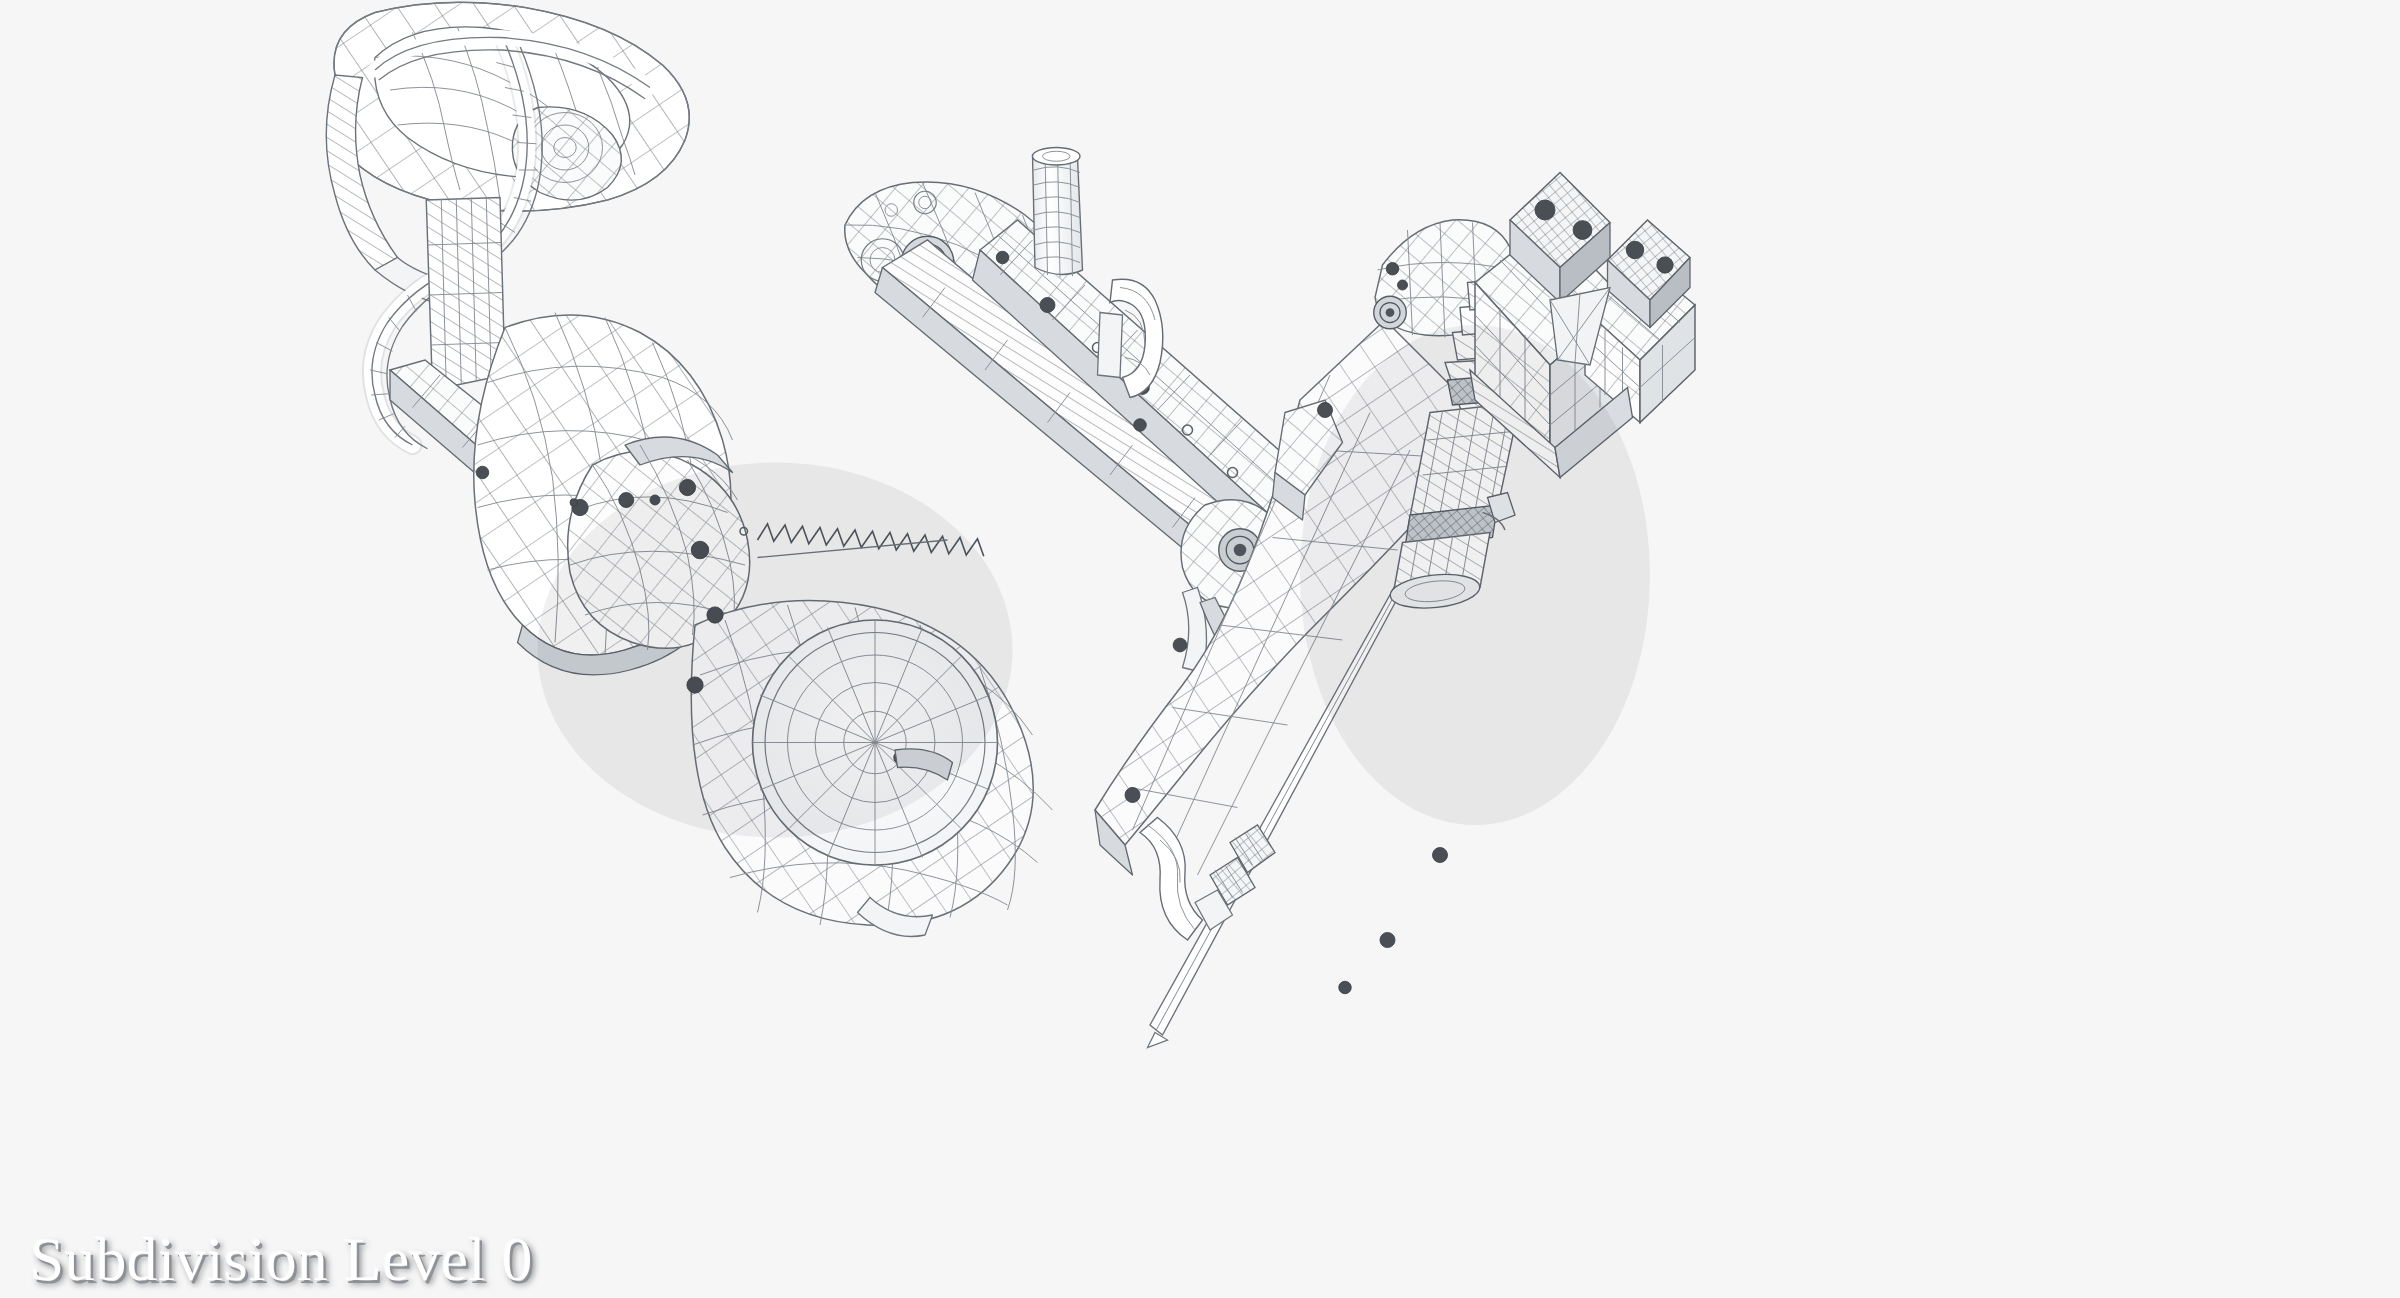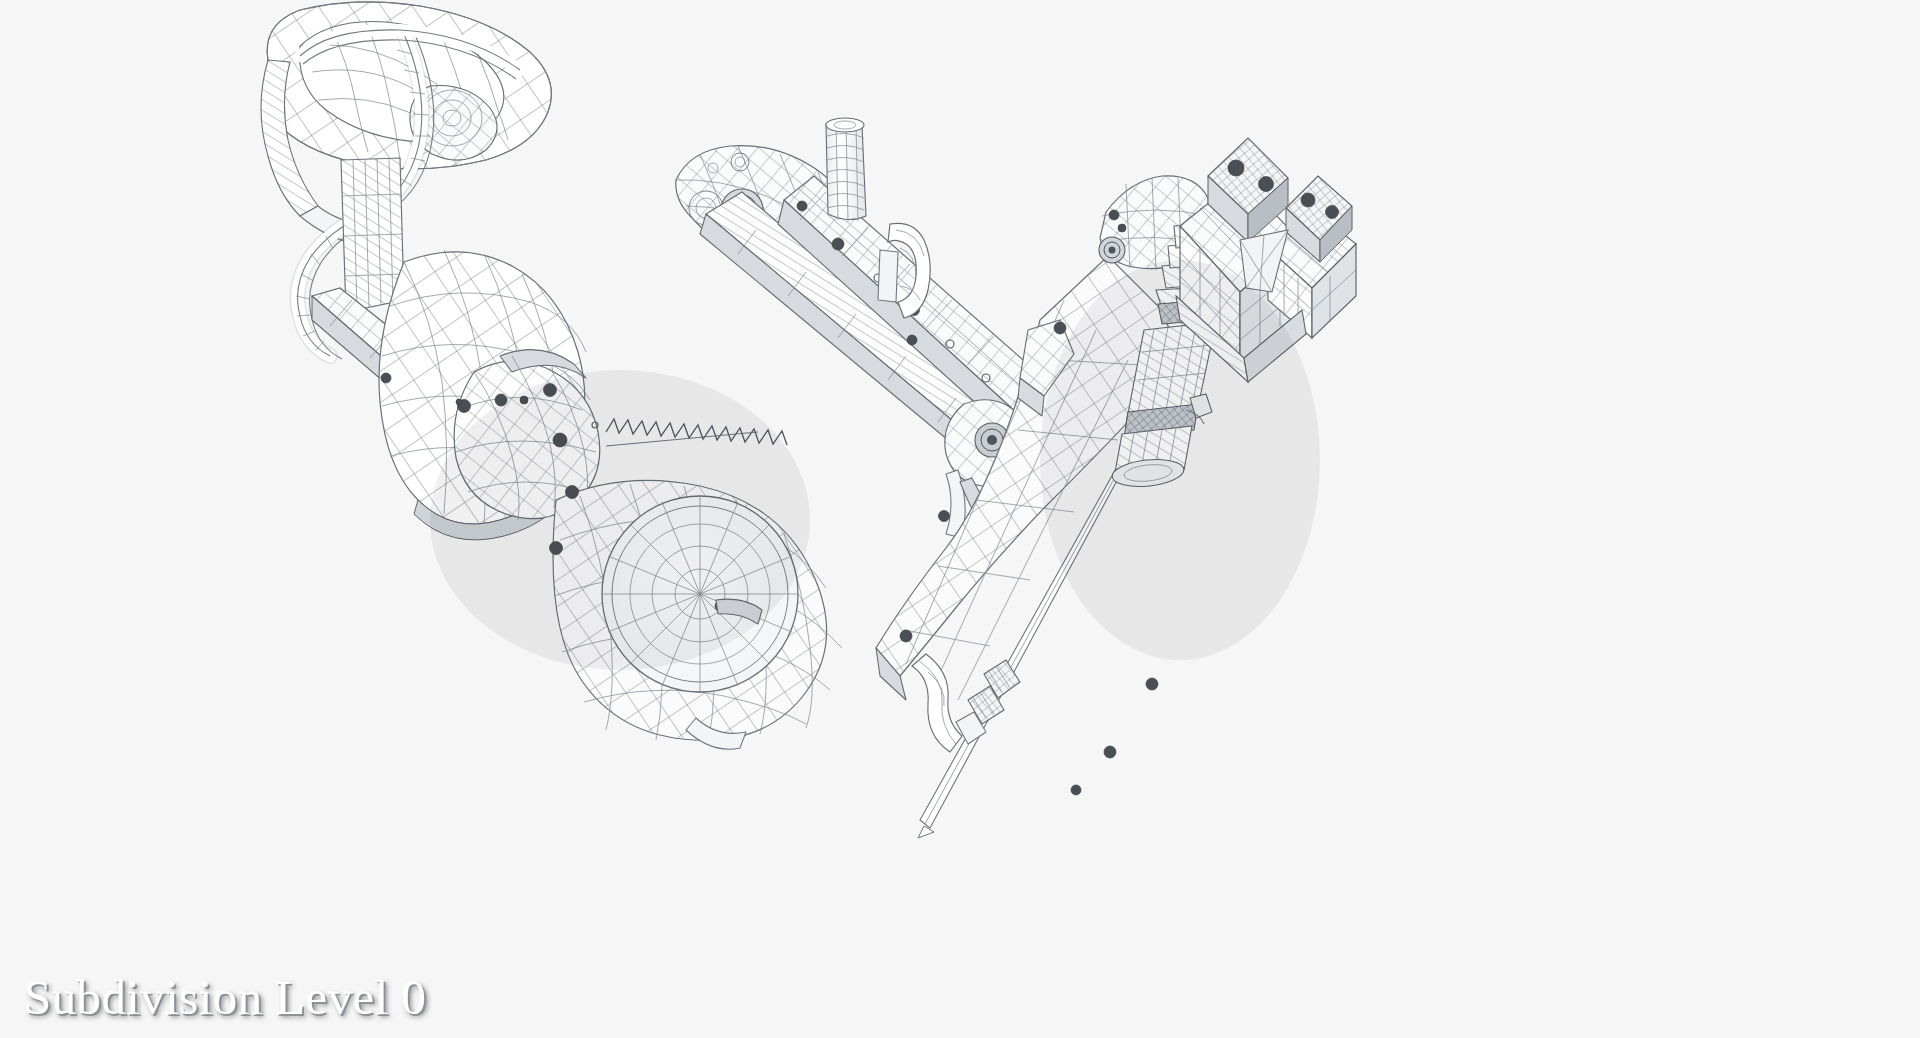--- a/index.html
+++ b/index.html
@@ -27,21 +27,21 @@
   .face-dk2  { fill: #b9bec4; stroke: #5e646b; stroke-width: 1.0;  stroke-linejoin: round; }
   .wire      { fill: none;    stroke: #757b82; stroke-width: 0.95; }
   .wire-thin { fill: none;    stroke: #868c93; stroke-width: 0.75; }
   .wire-dk   { fill: none;    stroke: #4e545b; stroke-width: 1.0; }
   .bolt      { fill: #4a4f55; stroke: #3c4046; stroke-width: 0.7; }
   .bolt-sm   { fill: none;    stroke: #5b6066; stroke-width: 1.2; }
 
   #caption {
     position: absolute;
     left: 24px;
-    bottom: 16px;
+    bottom: 6px;
     font-family: "Liberation Serif", serif;
     font-size: 49px;
     line-height: 1;
     font-weight: 400;
     letter-spacing: 0.4px;
     color: #ffffff;
     text-shadow:
        2px 2px 0 #8e9196,
        3px 3px 5px rgba(60,62,66,0.65),
       -1px -1px 0 rgba(255,255,255,0.9);

